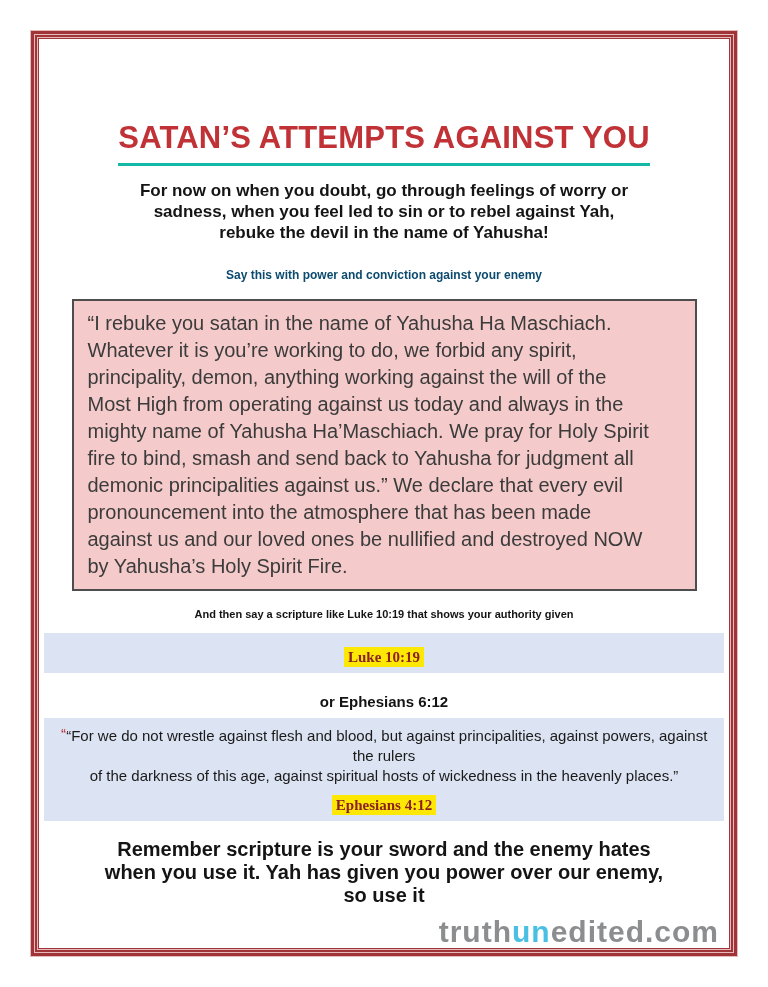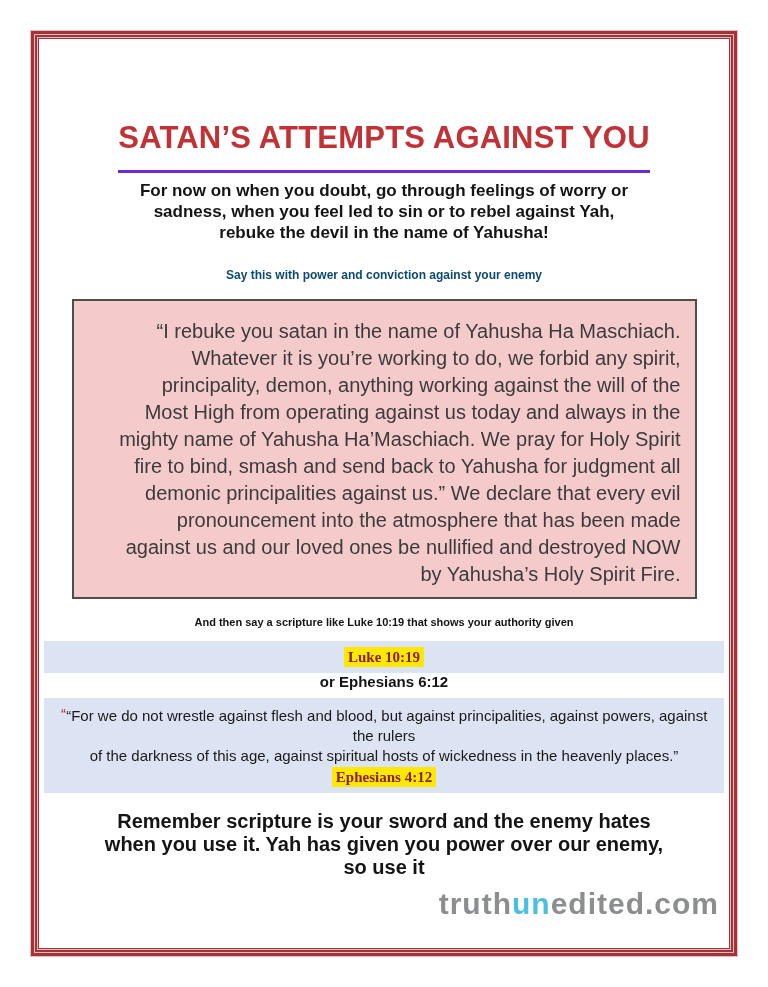--- a/index.html
+++ b/index.html
@@ -26,22 +26,22 @@
   .title {
     margin-top: 42px;
     text-align: center;
     color: #c13237;
     font-size: 31px;
     font-weight: bold;
     line-height: 38px;
     letter-spacing: 0.2px;
   }
   .title .underlined {
-    border-bottom: 3px solid #6d28d9;
-    padding-bottom: 15px;
+    border-bottom: 3px solid #14b8a6;
+    padding-bottom: 8px;
   }
   .intro {
     margin-top: 23px;
     text-align: center;
     font-weight: bold;
     color: #141414;
     font-size: 17px;
     line-height: 21px;
     white-space: pre-line;
   }
@@ -54,26 +54,25 @@
     line-height: 21px;
   }
   .pink-box {
     width: 625px;
     margin: 13px auto 0 auto;
     background: #f5caca;
     border: 2px solid #4d4d4d;
     padding: 9px 14px;
   }
   .pink-box p {
-    text-align: right;
+    text-align: left;
     color: #3b3b3b;
     font-size: 20px;
     line-height: 27px;
     white-space: pre-line;
-    margin-top: 8px;
   }
   .scripture-intro {
     margin-top: 14px;
     text-align: center;
     font-weight: bold;
     color: #141414;
     font-size: 11px;
     line-height: 18px;
   }
   .blue-box {
@@ -94,33 +93,33 @@
     font-size: 15px;
     line-height: 20px;
     white-space: pre-line;
   }
   .lead-quote {
     color: #c23b40;
     font-size: 11px;
     vertical-align: 4px;
     font-weight: bold;
   }
-  .ref-line { margin-top: 1px; }
+  .ref-line { margin-top: 9px; }
   .ref {
     display: inline-block;
     font-family: "Liberation Serif", "DejaVu Serif", serif;
     font-weight: bold;
     color: #8b2025;
     background: #fce803;
     font-size: 15px;
     line-height: 20px;
     padding: 0 4px;
   }
   .or-heading {
-    margin-top: 0;
+    margin-top: 20px;
     text-align: center;
     font-weight: bold;
     color: #141414;
     font-size: 15px;
     line-height: 18px;
   }
   .eph-box { margin-top: 7px; }
   .closing {
     margin-top: 17px;
     text-align: center;

